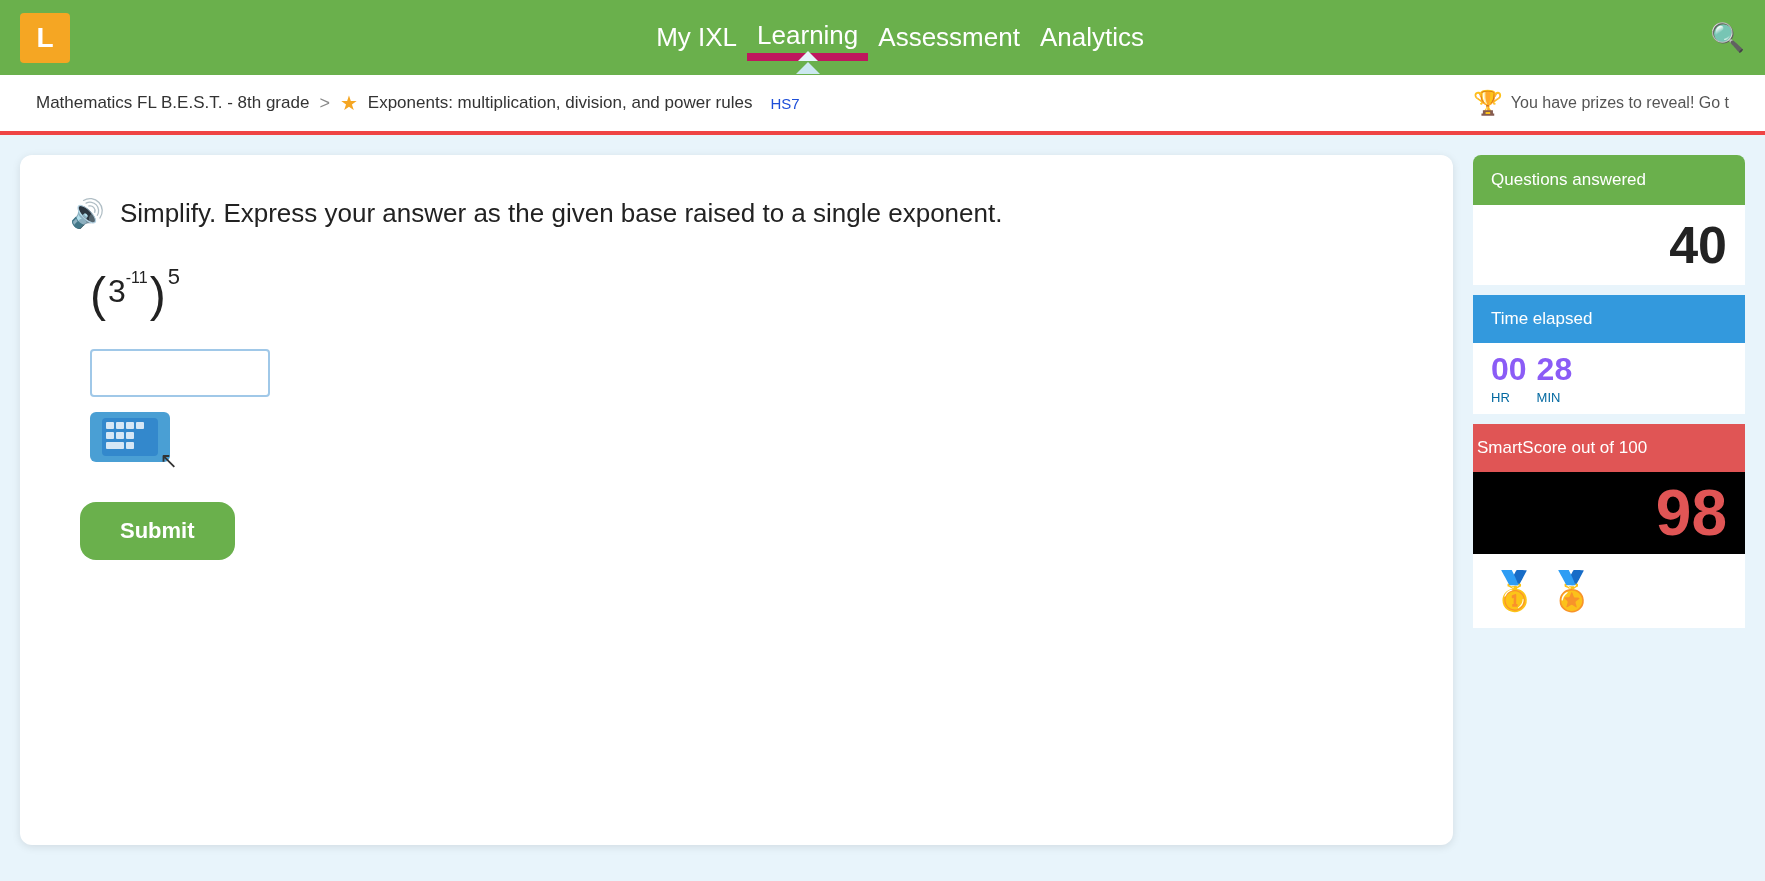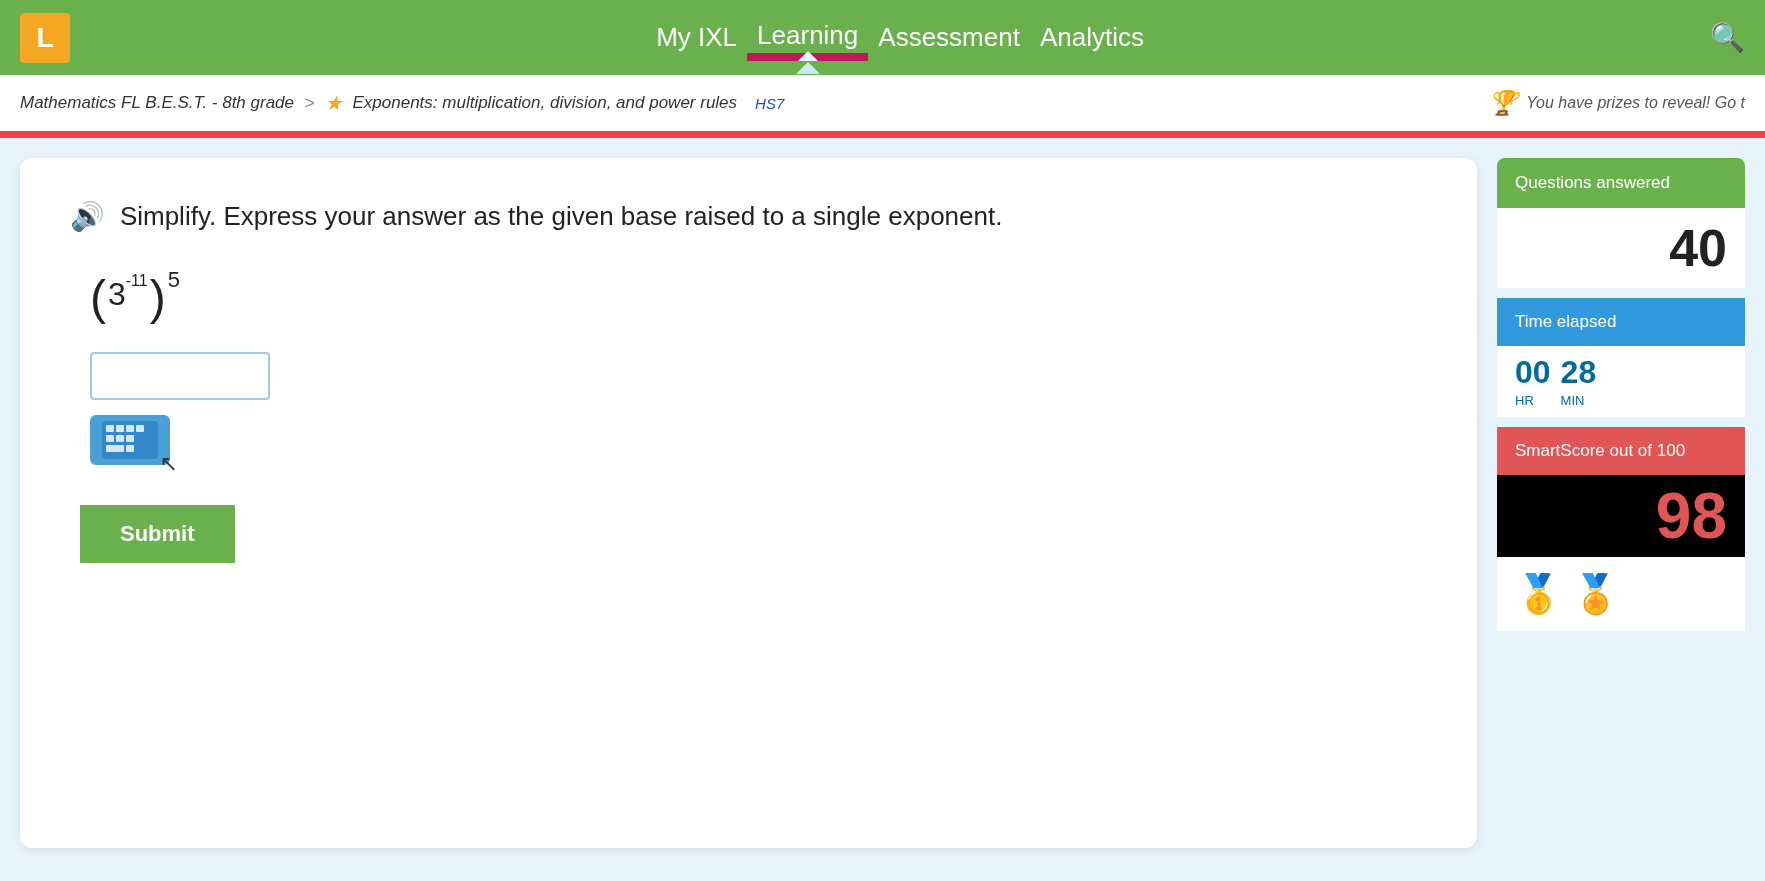--- a/index.html
+++ b/index.html
@@ -87,27 +87,26 @@
       width: 0;
       height: 0;
       border-left: 12px solid transparent;
       border-right: 12px solid transparent;
       border-bottom: 12px solid #cce8f0;
     }
 
     
     .breadcrumb-bar {
       background: white;
-      padding: 14px 20px;
+      padding: 14px 36px;
       display: flex;
       align-items: center;
       justify-content: space-between;
-      border-bottom: 7px solid #ef4444;
+      border-bottom: 4px solid #ef4444;
       min-height: 60px;
-      font-style: italic;
     }
     .breadcrumb-left {
       display: flex;
       align-items: center;
       gap: 10px;
       font-size: 17px;
       color: #333;
     }
     .breadcrumb-sep {
       color: #888;
@@ -260,32 +259,32 @@
     }
     .kb-key.wide {
       width: 18px;
     }
 
     
     .submit-btn {
       background: #6ab04c;
       color: white;
       border: none;
-      border-radius: 0;
+      border-radius: 16px;
       padding: 16px 40px;
       font-size: 22px;
       font-weight: bold;
       cursor: pointer;
       margin-left: 10px;
       margin-top: 10px;
     }
 
     
     .right-sidebar {
-      width: 248px;
+      width: 272px;
       display: flex;
       flex-direction: column;
       gap: 0;
     }
 
     .questions-answered-box {
       background: #6ab04c;
       color: white;
       padding: 14px 18px;
       border-radius: 8px 8px 0 0;
@@ -313,31 +312,31 @@
     .time-display {
       display: flex;
       gap: 10px;
       padding: 8px 18px;
       background: white;
       align-items: baseline;
     }
     .time-num {
       font-size: 32px;
       font-weight: bold;
-      color: #0369a1;
+      color: #8b5cf6;
     }
     .time-label {
       font-size: 13px;
       color: #0369a1;
     }
 
     .smartscore-box {
       background: #e05555;
       color: white;
-      padding: 14px 18px;
+      padding: 14px 4px;
       font-size: 17px;
       font-weight: 500;
       margin-top: 10px;
     }
     .smartscore-num {
       font-size: 64px;
       font-weight: bold;
       color: #e05555;
       padding: 4px 18px;
       background: #000000;

